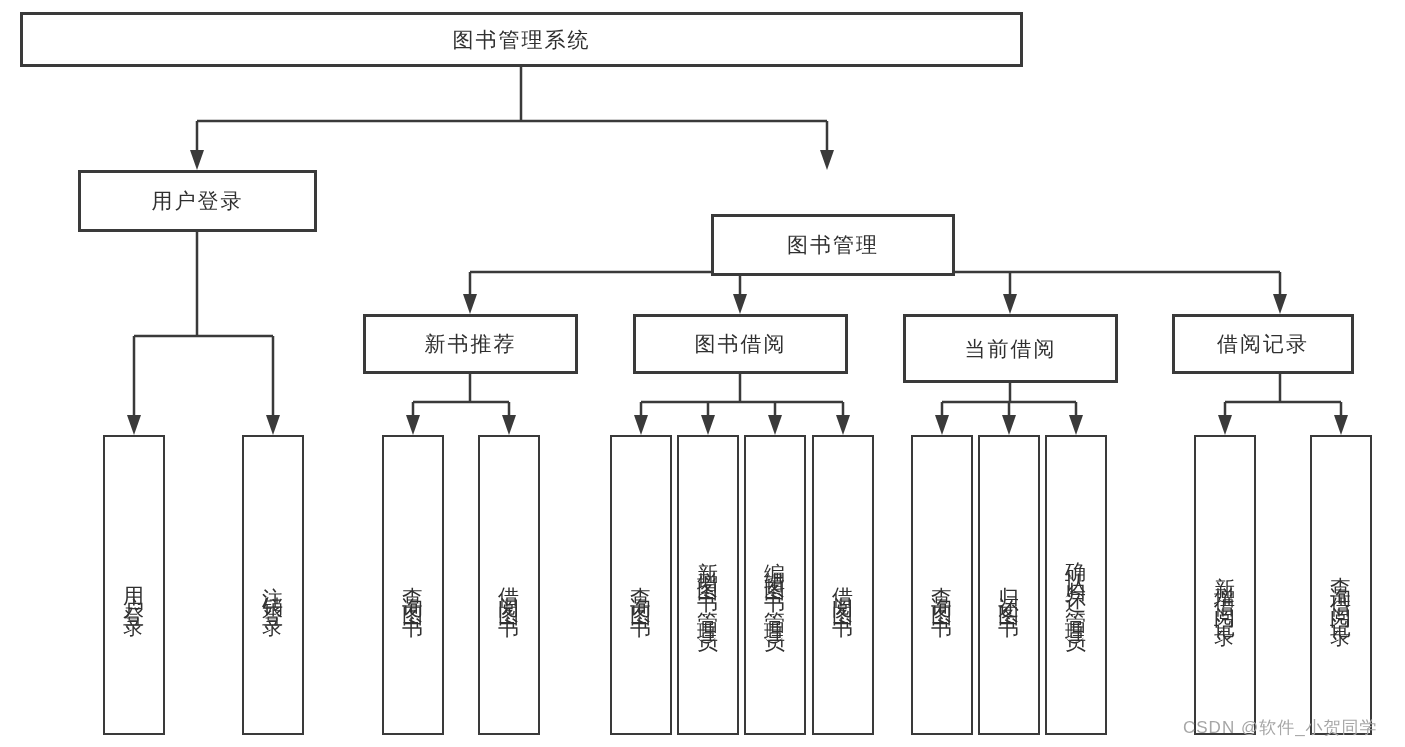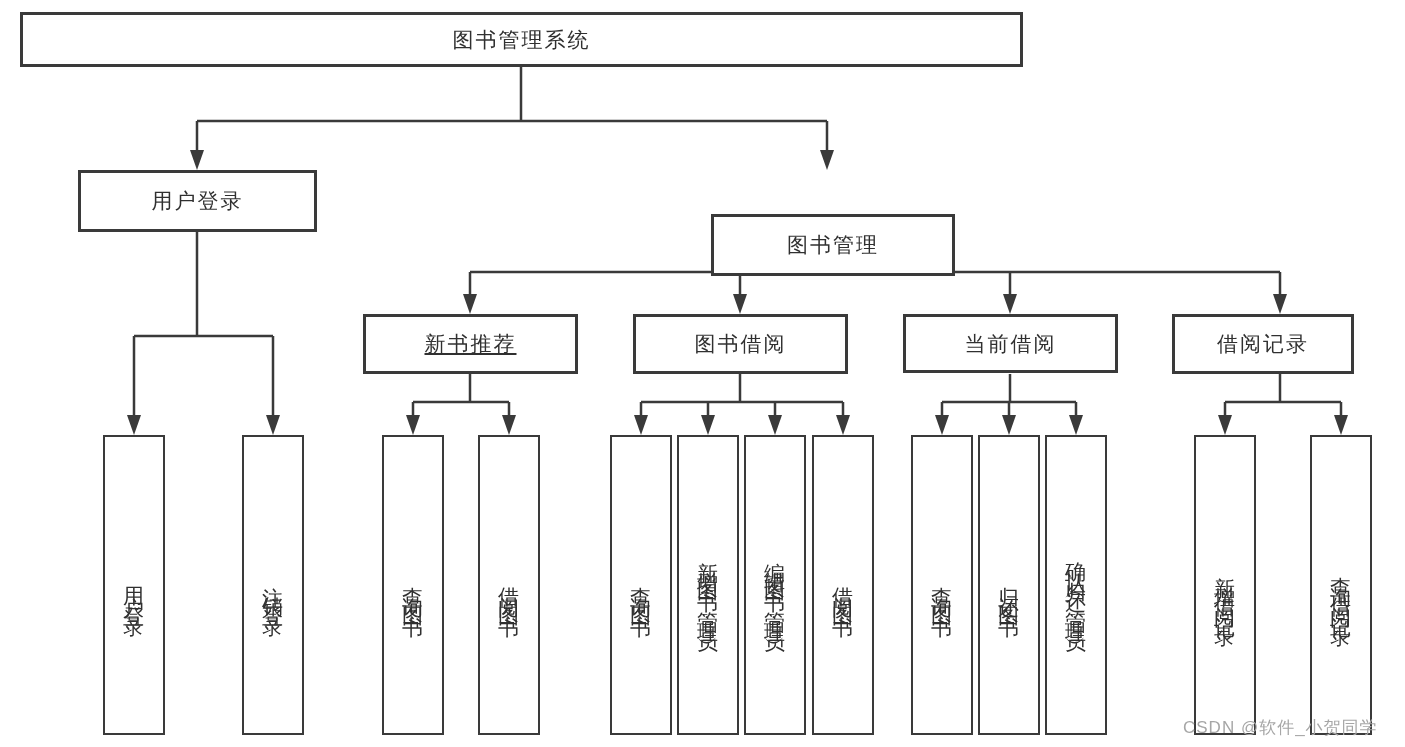--- a/index.html
+++ b/index.html
@@ -112,27 +112,27 @@
     <span class="h-label">图书管理系统</span>
   </div>
 
   <div class="node" style="left:78px; top:170px; width:239px; height:62px;">
     <span class="h-label">用户登录</span>
   </div>
   <div class="node" style="left:711px; top:170px; width:244px; height:62px;margin-top:44px;">
     <span class="h-label">图书管理</span>
   </div>
 
-  <div class="node" style="left:363px; top:314px; width:215px; height:60px;text-decoration:underline;">
+  <div class="node" style="left:363px; top:314px; width:215px; height:60px;">
     <span class="h-label">新书推荐</span>
   </div>
   <div class="node" style="left:633px; top:314px; width:215px; height:60px;align-items:center;">
     <span class="h-label">图书借阅</span>
   </div>
-  <div class="node" style="left:903px; top:314px; width:215px; height:59px;justify-content:center;">
+  <div class="node" style="left:903px; top:314px; width:215px; height:69px;justify-content:center;">
     <span class="h-label">当前借阅</span>
   </div>
   <div class="node" style="left:1172px; top:314px; width:182px; height:60px;">
     <span class="h-label">借阅记录</span>
   </div>
 
   <div class="node leaf" style="left:103px;">
     <span class="v-label">用户登录</span>
   </div>
   <div class="node leaf" style="left:242px;">

